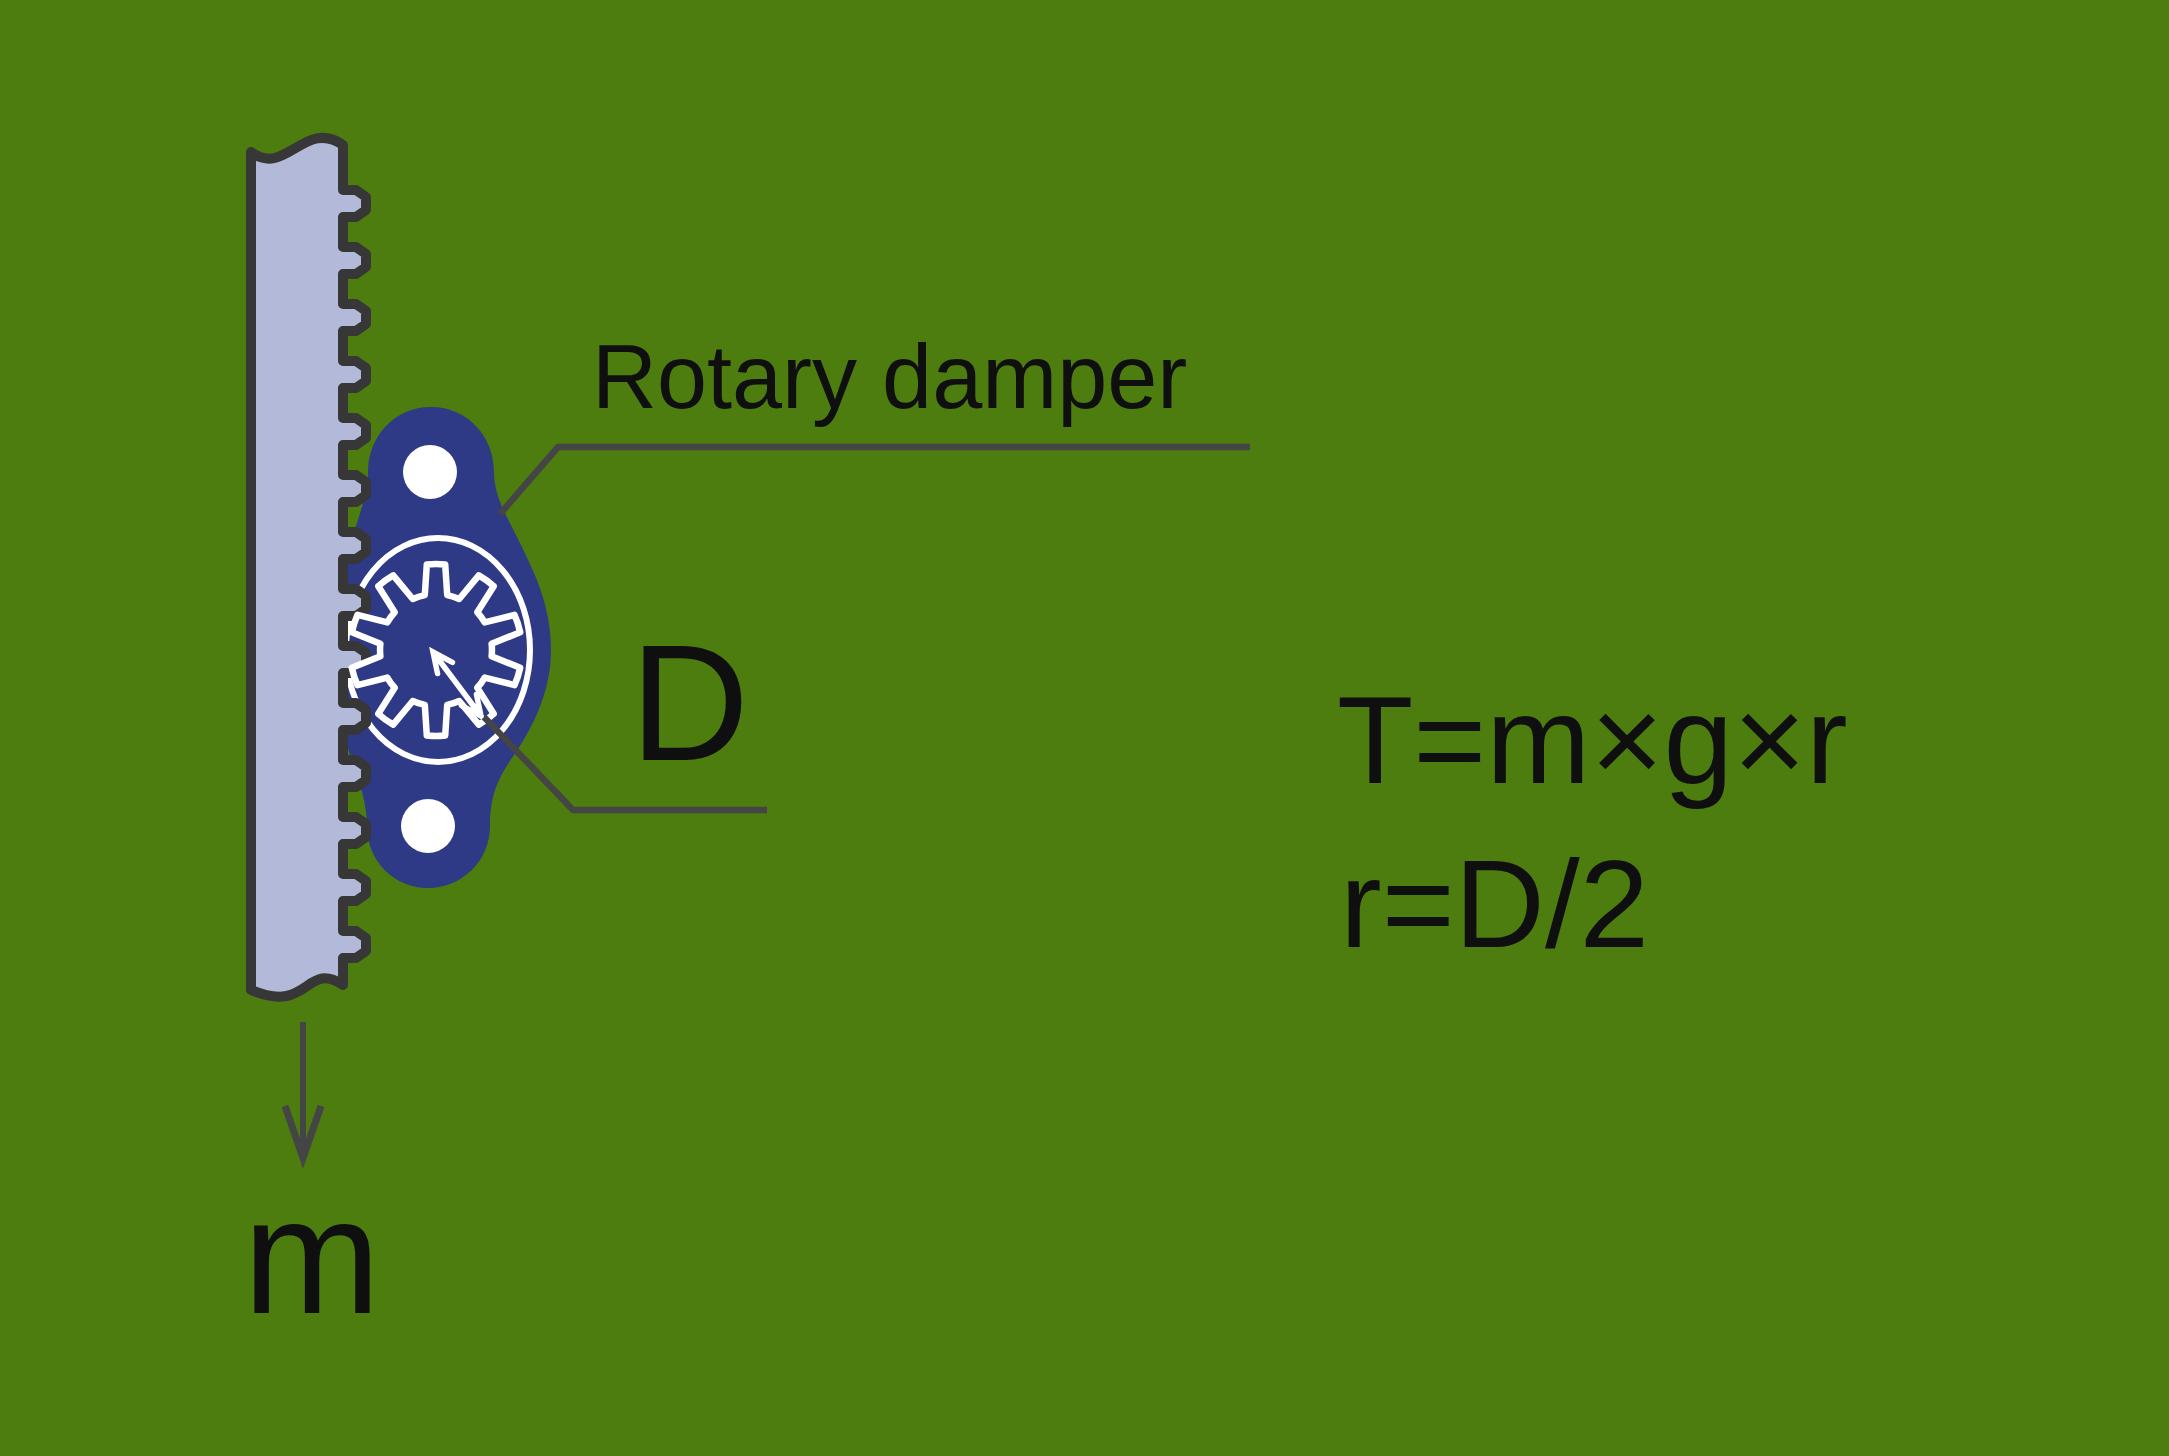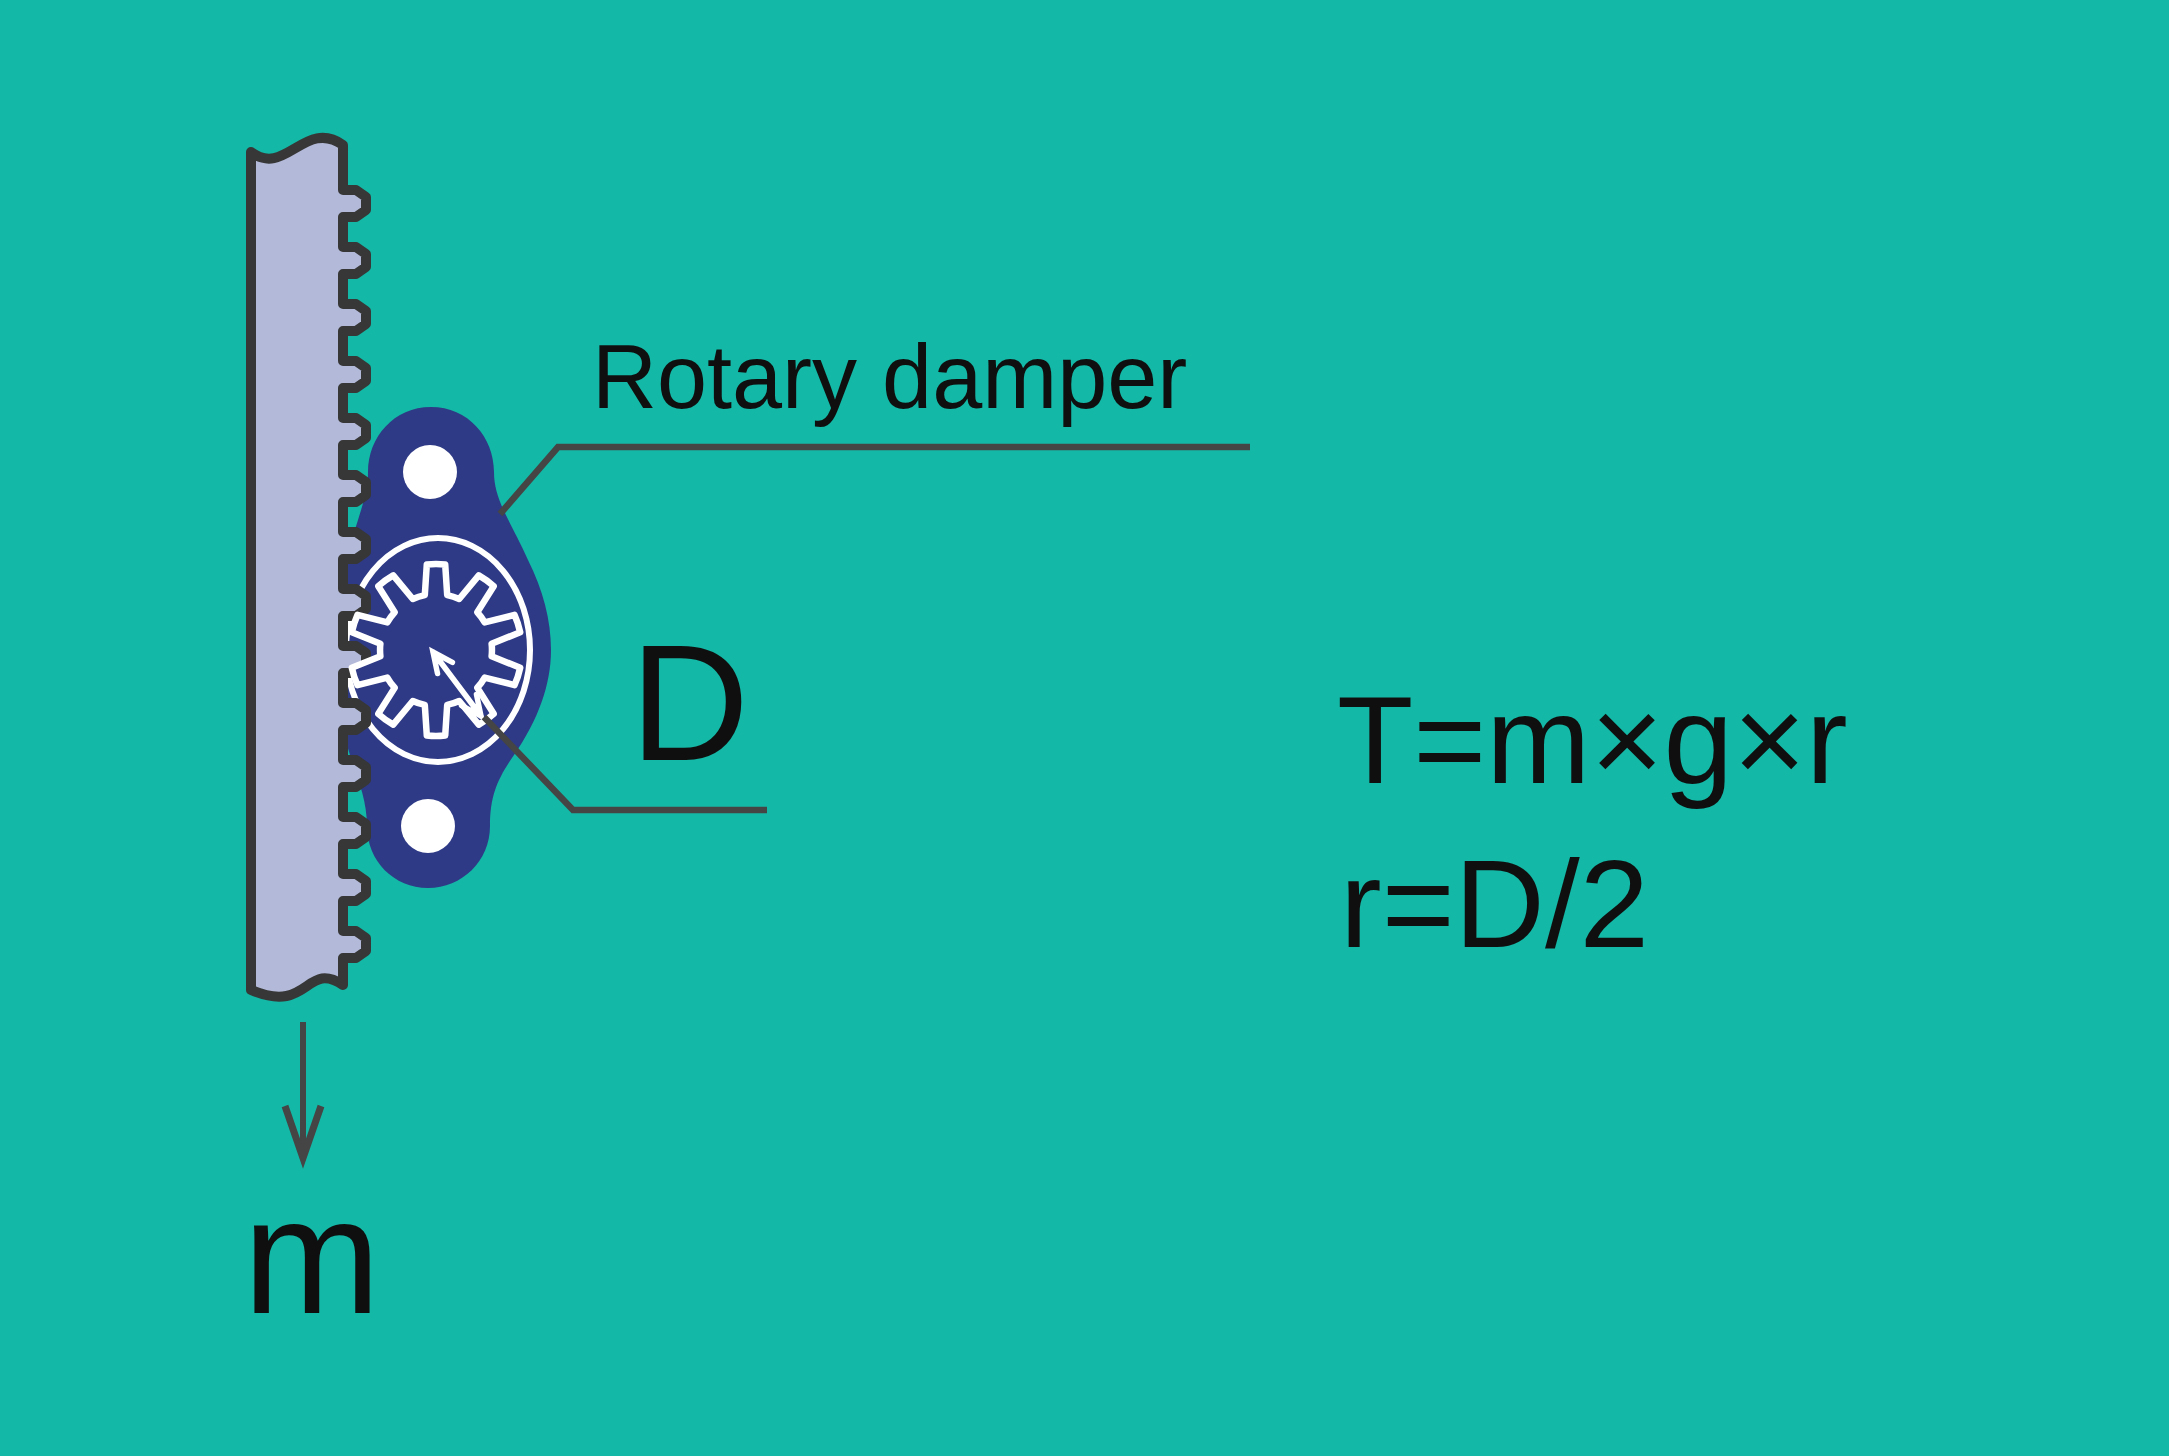--- a/index.html
+++ b/index.html
@@ -1,19 +1,19 @@
 <!DOCTYPE html>
 <html><head>
 <meta charset="utf-8">
 <style>
   html,body{margin:0;padding:0;background:#ffffff;}
   .stage{
     position:relative;
     width:2169px;height:1456px;
-    background:#14b8a6;
+    background:#4d7c0f;
     overflow:hidden;
     font-family:"Liberation Sans", sans-serif;
   }
   svg{display:block;position:absolute;left:0;top:0;}
   text{font-family:"Liberation Sans", sans-serif;}
   .lbl-small{font-size:90px;}
   .lbl-big{font-size:165px;}
   .lbl-formula{font-size:125px;}
 </style>
 </head>

